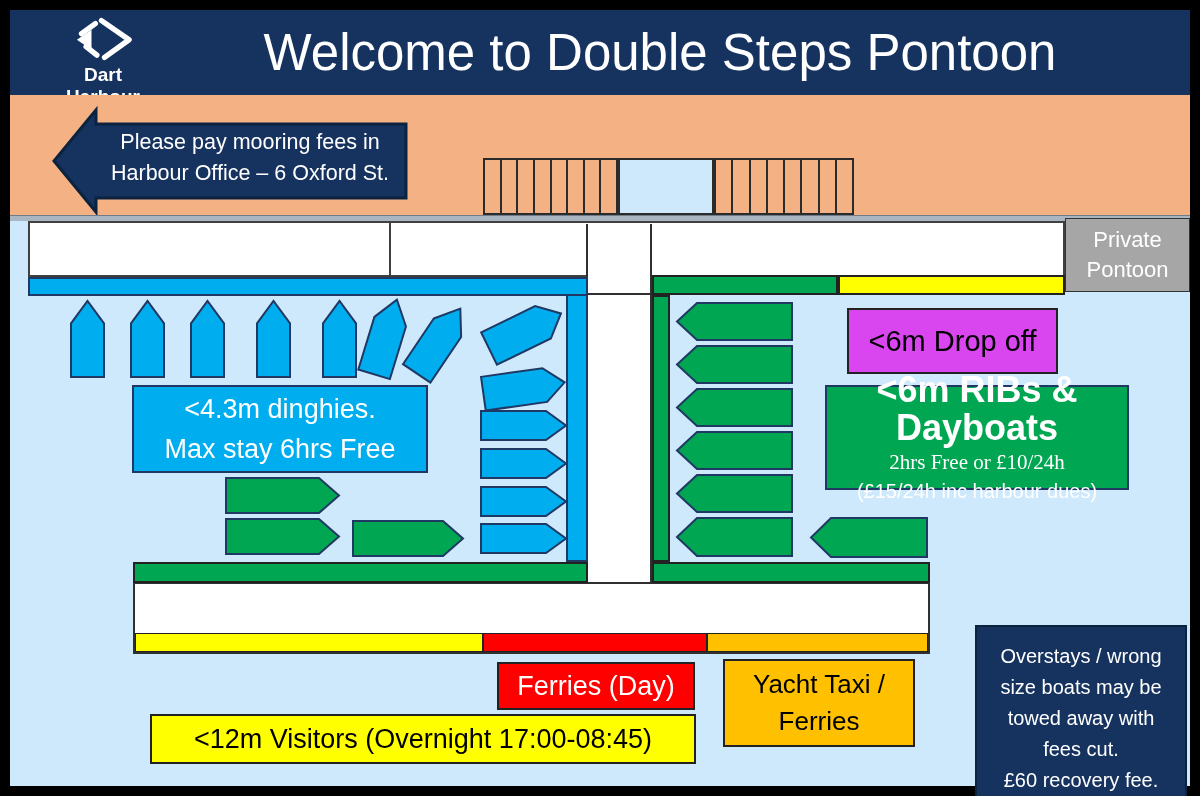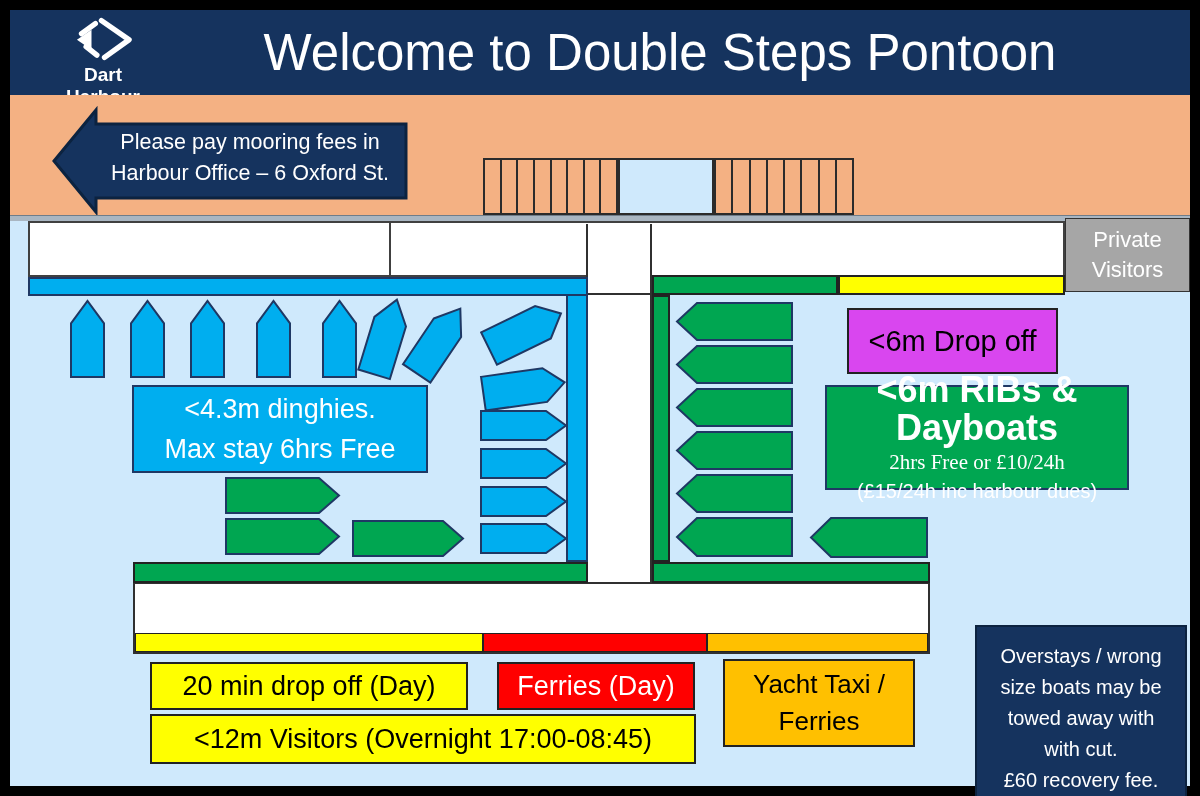--- a/index.html
+++ b/index.html
@@ -213,56 +213,53 @@
       <svg width="117" height="40" style="position: absolute; left: 676px; top: 517px; overflow: visible;">
         <polygon points="116,1 21,1 1,20 21,39 116,39" fill="#00a651" stroke="#1f3864" stroke-width="2"></polygon>
       </svg>
       <svg width="118" height="41" style="position: absolute; left: 810px; top: 517px; overflow: visible;">
         <polygon points="117,1 21,1 1,20.5 21,40 117,40" fill="#00a651" stroke="#1f3864" stroke-width="2"></polygon>
       </svg>
     </div>
 
   <div class="abs sign private">
     <div>Private</div>
-    <div>Visitors</div>
+    <div>Pontoon</div>
   </div>
 
   <div class="abs sign dinghies">
     <div>&lt;4.3m dinghies.</div>
     <div>Max stay 6hrs Free</div>
   </div>
 
   <div class="abs sign dropoff6">
     <div>&lt;6m Drop off</div>
   </div>
 
   <div class="abs sign ribs">
     <div class="l1">&lt;6m RIBs &amp; Dayboats</div>
     <div class="l2">2hrs Free or £10/24h</div>
     <div class="l3">(£15/24h inc harbour dues)</div>
   </div>
 
-  <div class="abs sign dropoff20">
-    <div>20 min drop off (Day)</div>
-  </div>
 
   <div class="abs sign ferries">
     <div>Ferries (Day)</div>
   </div>
 
   <div class="abs sign yachttaxi">
     <div>Yacht Taxi /</div>
     <div>Ferries</div>
   </div>
 
   <div class="abs sign visitors">
     <div>&lt;12m Visitors (Overnight 17:00-08:45)</div>
   </div>
 
   <div class="abs sign overstays">
     <div>Overstays / wrong</div>
     <div>size boats may be</div>
     <div>towed away with</div>
-    <div>with cut.</div>
+    <div>fees cut.</div>
     <div>£60 recovery fee.</div>
   </div>
 
 </div>
 
 </body></html>

